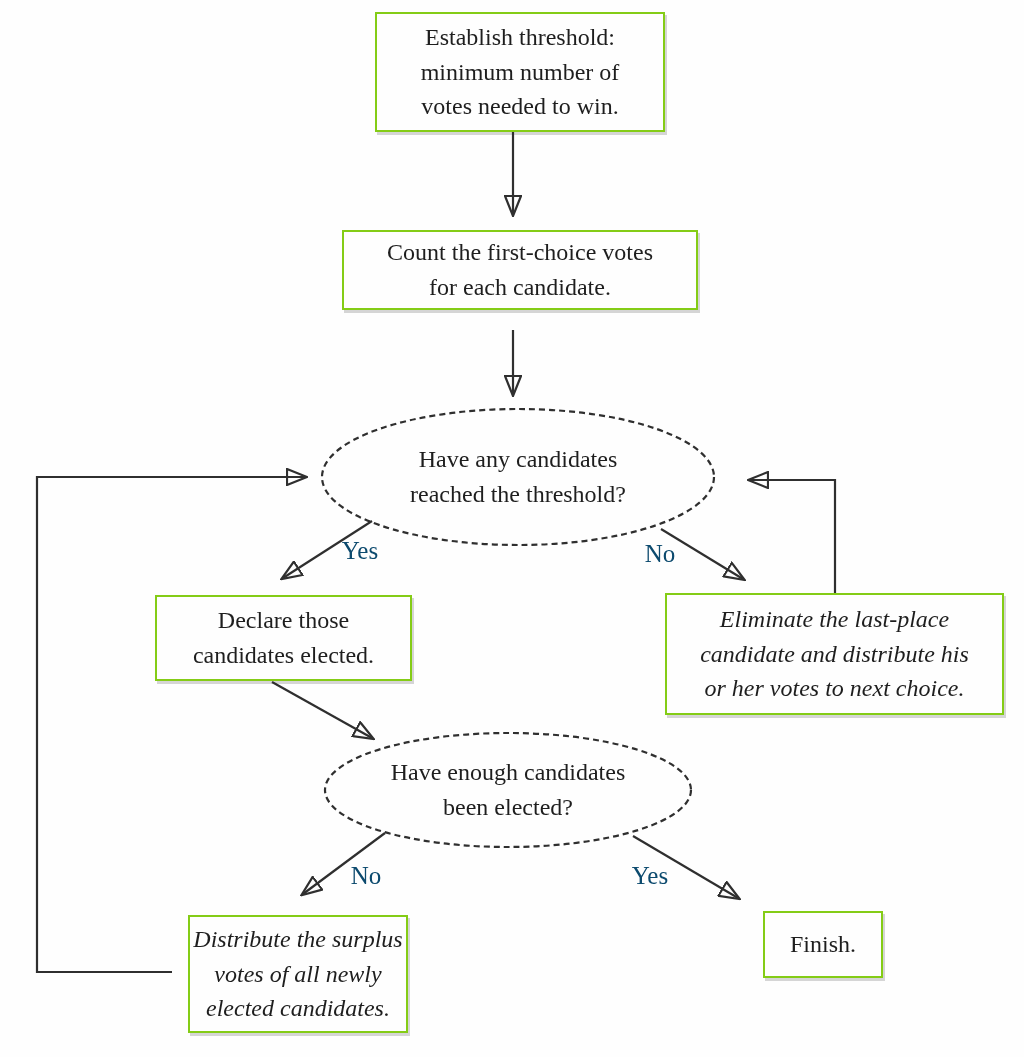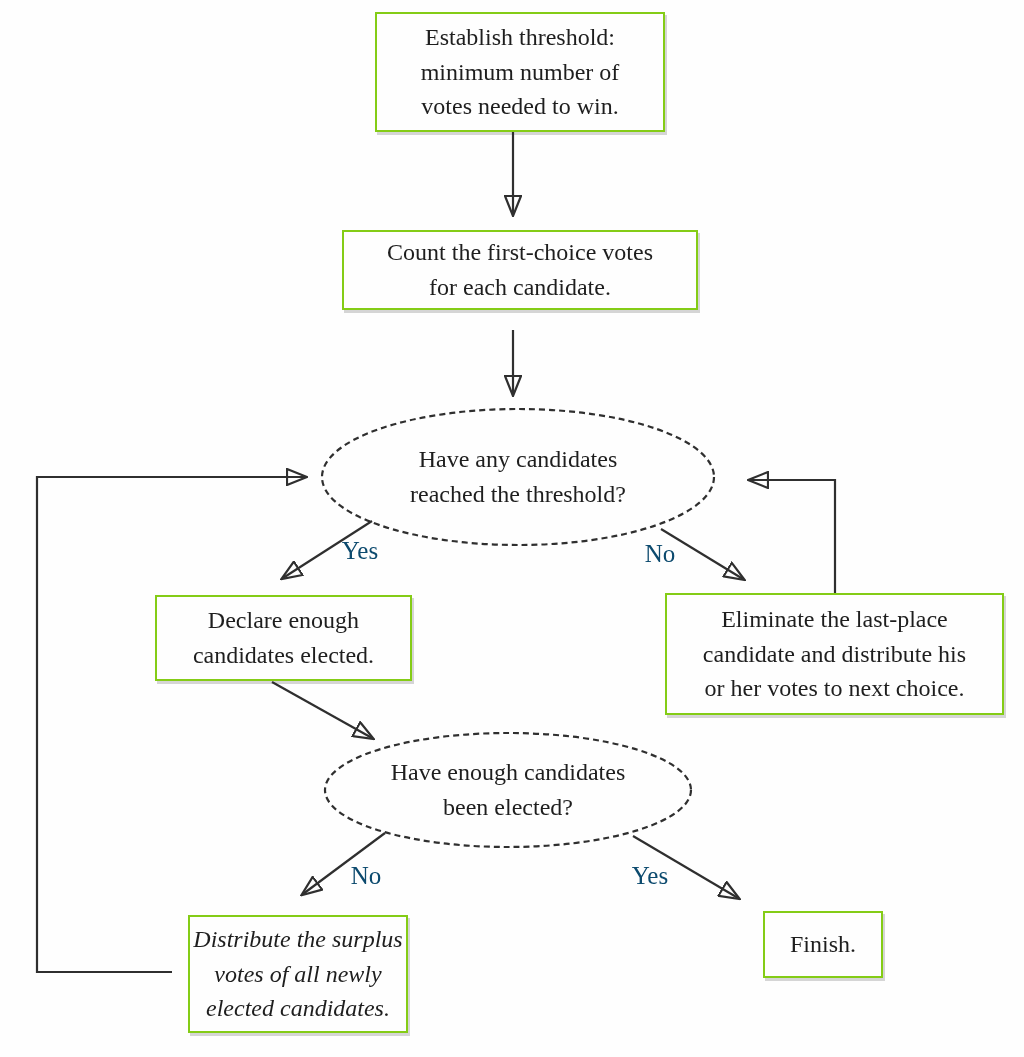--- a/index.html
+++ b/index.html
@@ -67,24 +67,24 @@
 
 <div class="canvas">
 
   <div class="node rect" style="left:375px; top:12px; width:290px; height:120px;">Establish threshold:
 minimum number of
 votes needed to win.</div>
 
   <div class="node rect" style="left:342px; top:230px; width:356px; height:80px;">Count the first-choice votes
 for each candidate.</div>
 
-  <div class="node rect" style="left:155px; top:595px; width:257px; height:86px;">Declare enough
+  <div class="node rect" style="left:155px; top:595px; width:257px; height:86px;">Declare those
 candidates elected.</div>
 
-  <div class="node rect" style="left:665px; top:593px; width:339px; height:122px;">Eliminate the last-place
+  <div class="node rect" style="left:665px; top:593px; width:339px; height:122px;font-style:italic;">Eliminate the last-place
 candidate and distribute his
 or her votes to next choice.</div>
 
   <div class="node rect" style="left:188px; top:915px; width:220px; height:118px;font-style:italic;">Distribute the surplus
 votes of all newly
 elected candidates.</div>
 
   <div class="node rect" style="left:750px; top:911px; width:120px; height:67px;margin-left:13px;">Finish.</div>
 
   <svg class="edges" width="1024" height="1057" viewBox="0 0 1024 1057">

